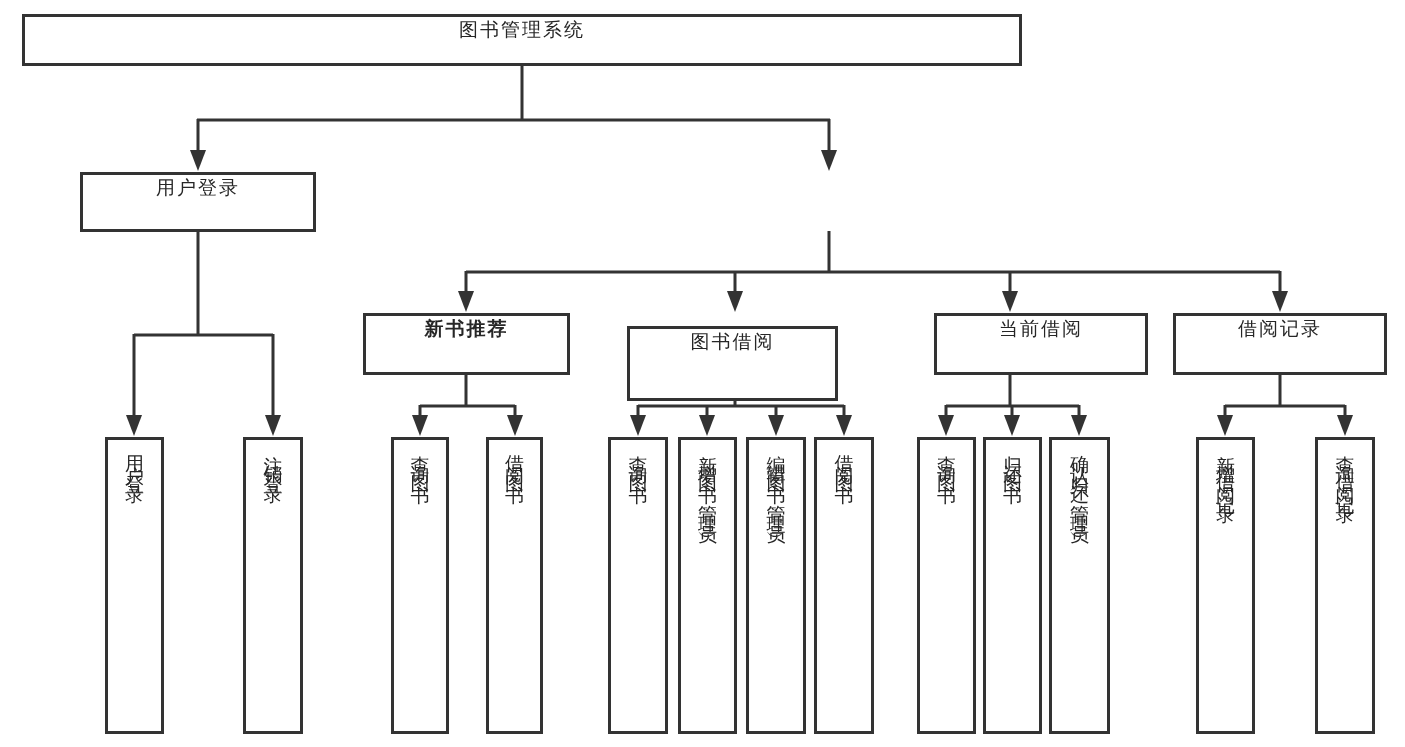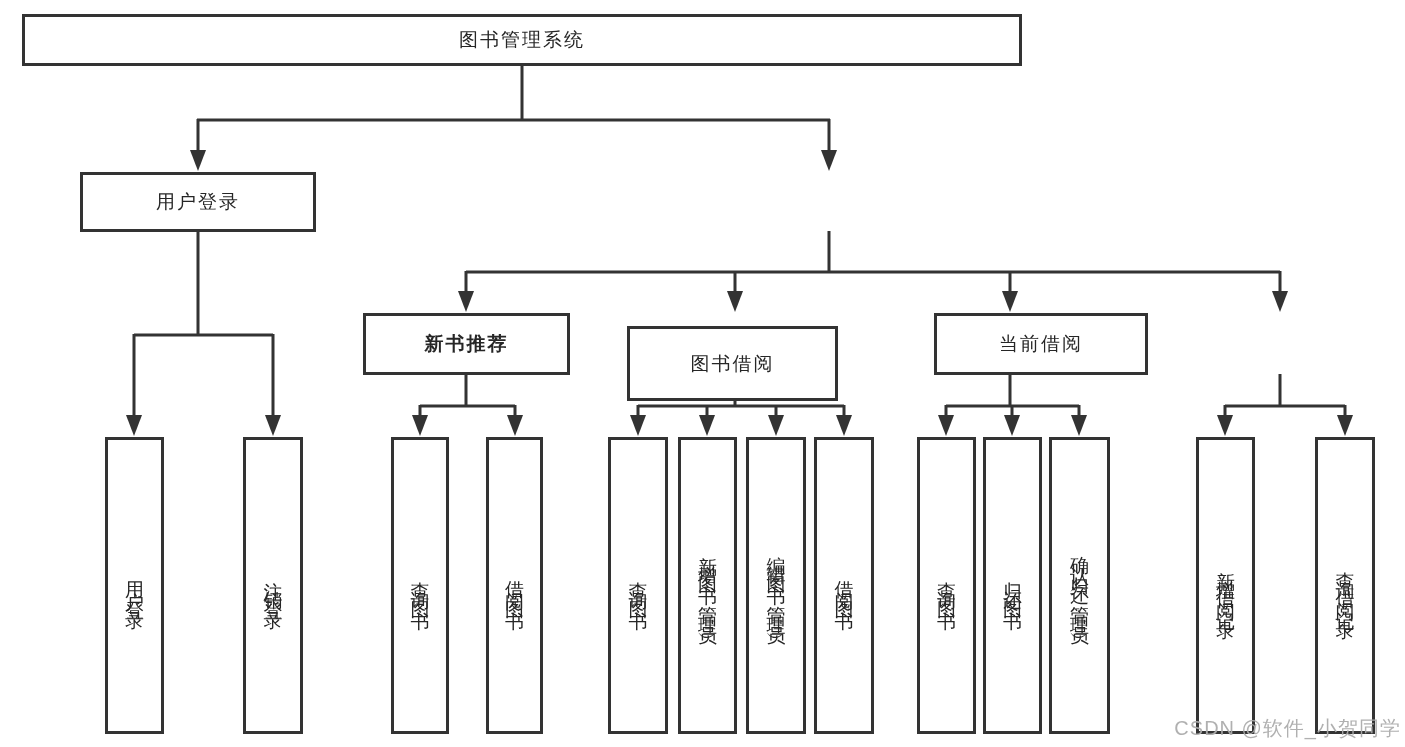--- a/index.html
+++ b/index.html
@@ -20,21 +20,20 @@
     left: 0;
     top: 0;
     z-index: 1;
   }
   .box {
     position: absolute;
     box-sizing: border-box;
     border: 3px solid #333333;
     background: #ffffff;
     display: flex;
-    align-items: center;
     justify-content: center;
     z-index: 2;
     color: #262626;
   }
   .box.h span {
     font-size: 19px;
     letter-spacing: 2px;
     white-space: nowrap;
   }
   .box.v span {
@@ -114,20 +113,23 @@
 
   <div class="box h" style="left:363px; top:313px; width:207px; height:62px;font-weight:bold;">
     <span>新书推荐</span>
   </div>
   <div class="box h" style="left:627px; top:326px; width:211px; height:75px;">
     <span>图书借阅</span>
   </div>
   <div class="box h" style="left:934px; top:313px; width:214px; height:62px;">
     <span>当前借阅</span>
   </div>
+  <div class="box h" style="left:1173px; top:313px; width:214px; height:62px;">
+    <span>借阅记录</span>
+  </div>
 
   <div class="box v" style="left:105px; top:437px; width:59px; height:297px;">
     <span>用户登录</span>
   </div>
   <div class="box v" style="left:243px; top:437px; width:60px; height:297px;">
     <span>注销登录</span>
   </div>
 
   <div class="box v" style="left:391px; top:437px; width:58px; height:297px;">
     <span>查询图书</span>
@@ -159,15 +161,14 @@
     <span>确认归还（管理员）</span>
   </div>
 
   <div class="box v" style="left:1196px; top:437px; width:59px; height:297px;">
     <span>新增借阅记录</span>
   </div>
   <div class="box v" style="left:1315px; top:437px; width:60px; height:297px;">
     <span>查询借阅记录</span>
   </div>
 
-  <div class="watermark">CSDN @软件_小贺同学</div>
 
 </div>
 
 </body></html>

